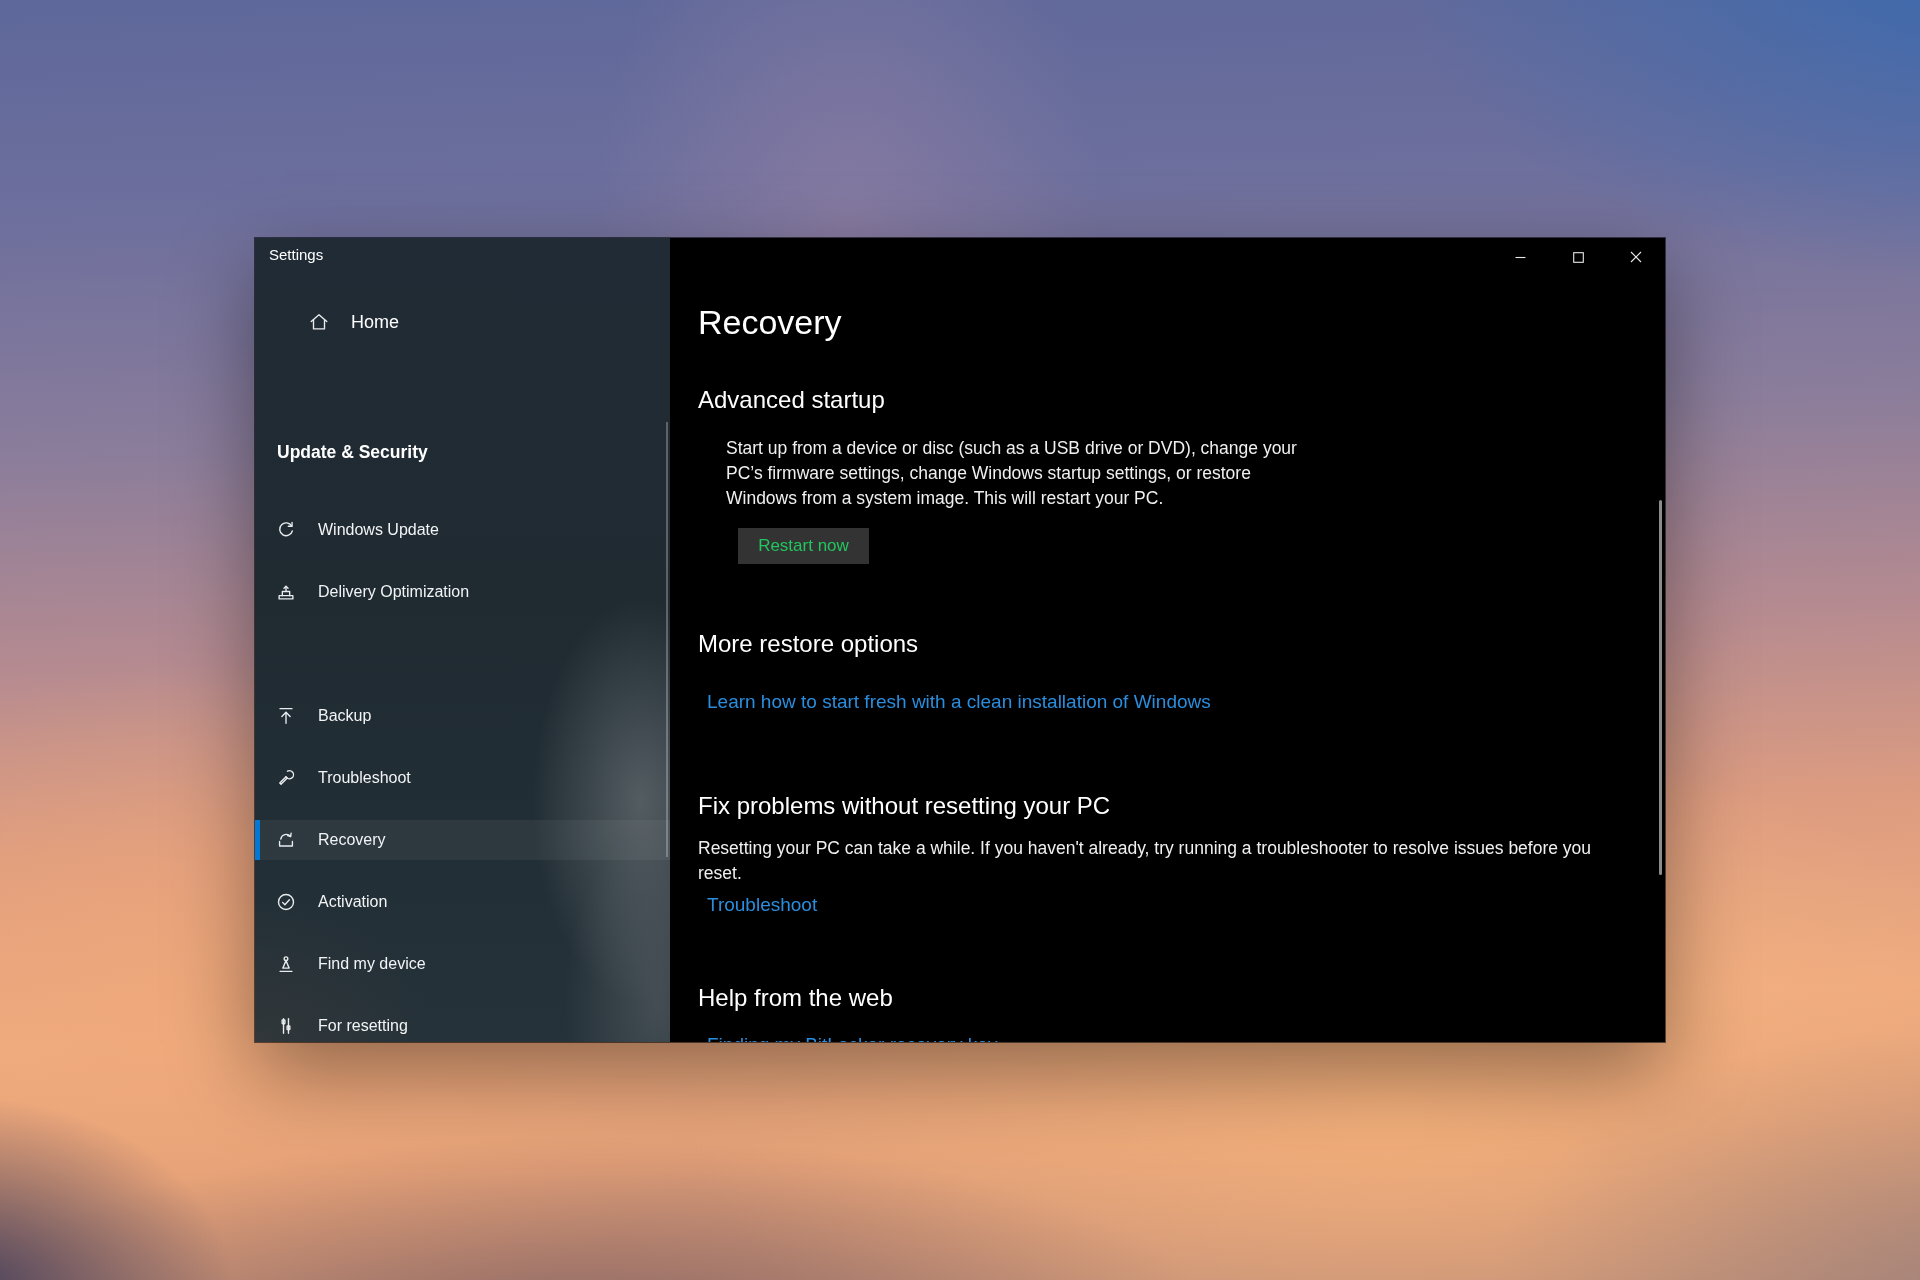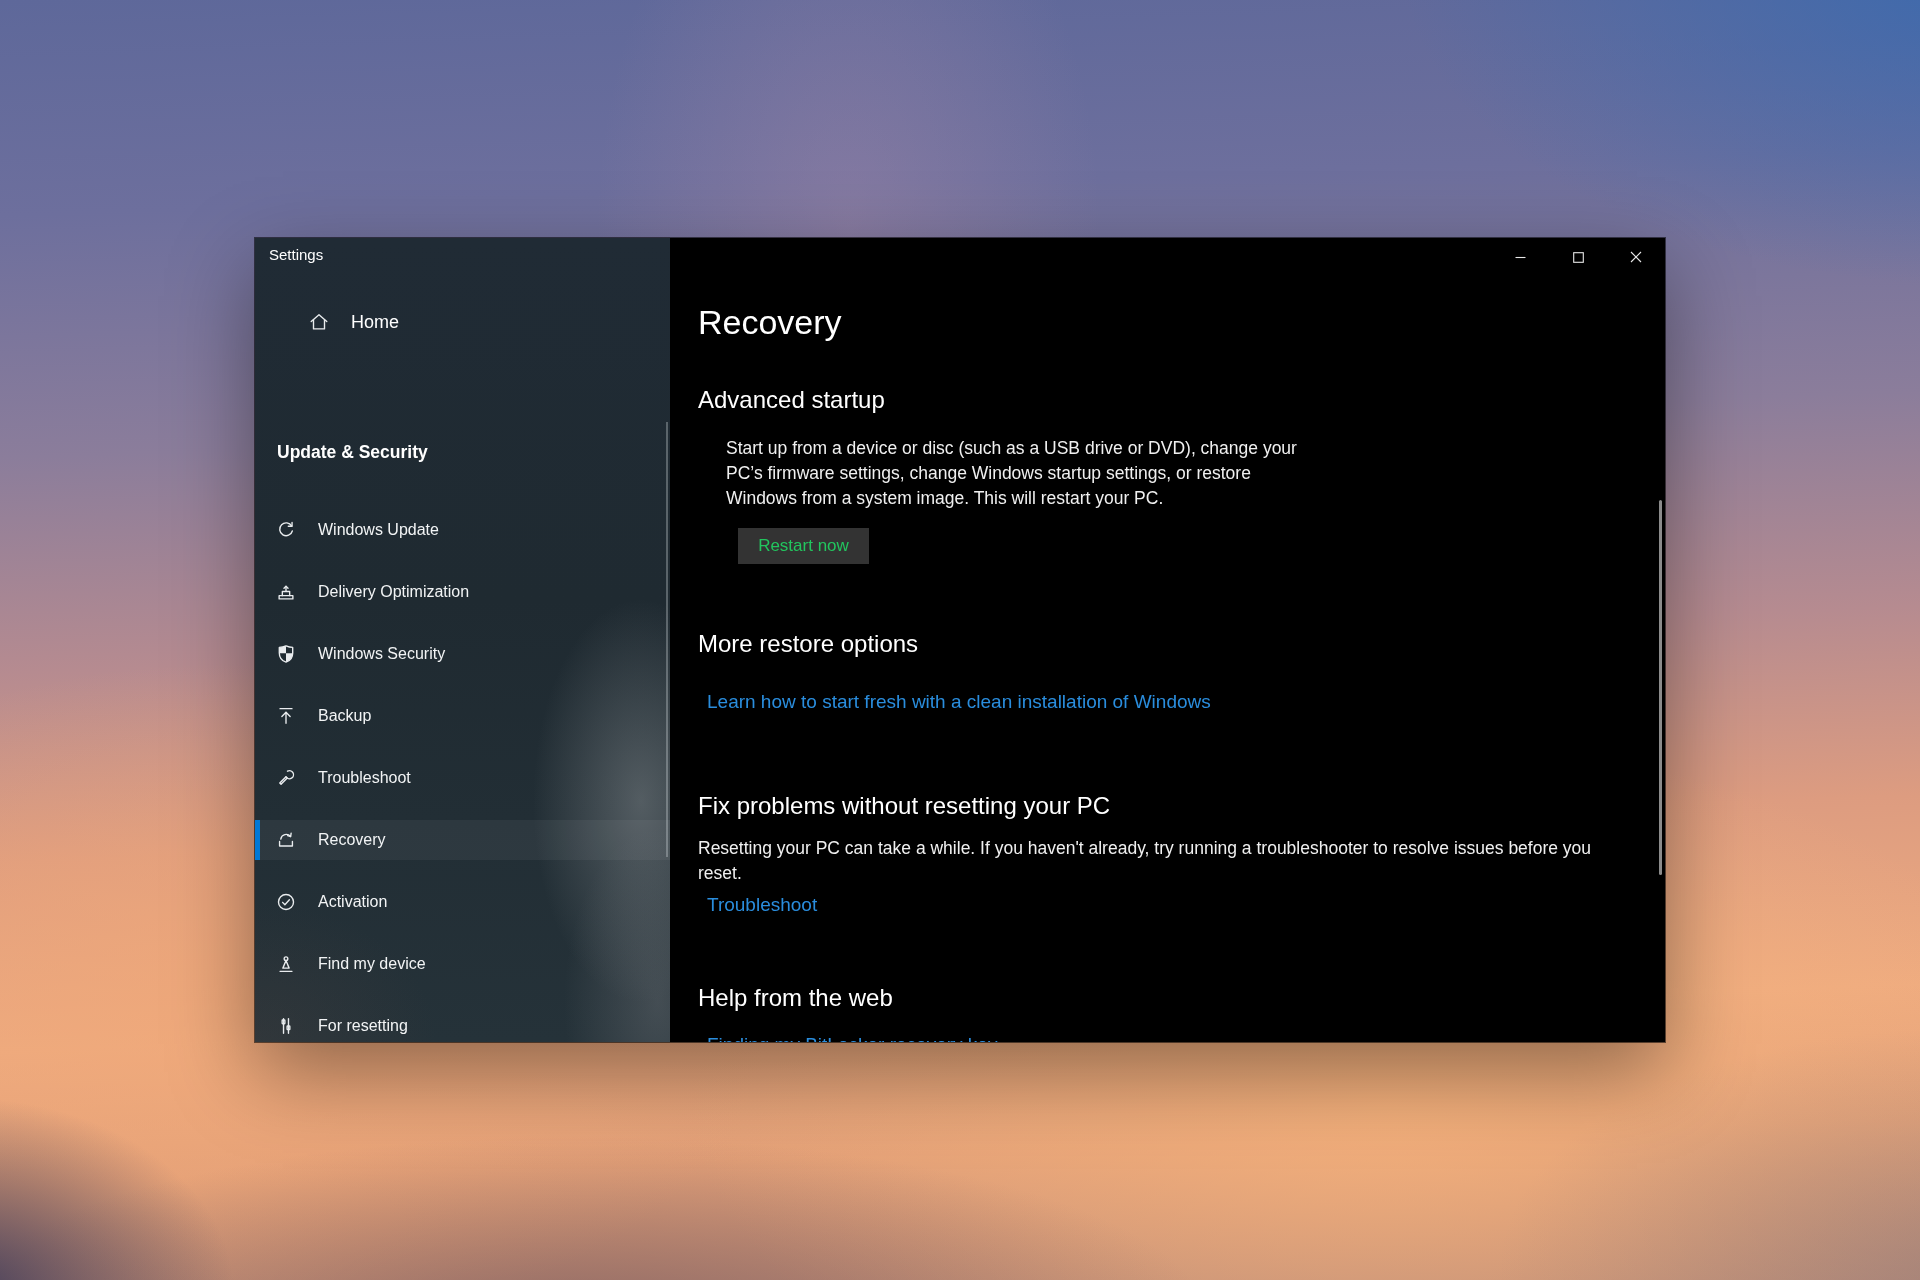--- a/index.html
+++ b/index.html
@@ -120,30 +120,20 @@
           <svg width="22" height="22" viewBox="0 0 24 24" fill="none" stroke="#e9ecee" stroke-width="1.5" stroke-linecap="round" stroke-linejoin="round">
             <path d="M4.5 19.5h15v-3.5h-15z"></path>
               <path d="M8 16v-4.5h8V16"></path>
               <path d="M12 11.2V5.8"></path>
               <path d="M9.8 8L12 5.8 14.2 8"></path>
           </svg>
         </span>
         <span class="label">Delivery Optimization</span>
       </div>
 
-      <div class="nav-item" style="top:396px">
-        <span class="icon">
-          <svg width="22" height="22" viewBox="0 0 24 24" fill="none" stroke="#e9ecee" stroke-width="1.5" stroke-linejoin="round">
-            <path d="M12 3.2c-2.6 1.1-5 1.6-7.3 1.6v6c0 4.8 3 8.6 7.3 10 4.3-1.4 7.3-5.2 7.3-10v-6c-2.3 0-4.7-.5-7.3-1.6z"></path>
-            <path d="M12 3.2c-2.6 1.1-5 1.6-7.3 1.6v6.4H12z" fill="#e9ecee" stroke="none"></path>
-            <path d="M12 11.2h7.3c-.2 4.6-3.1 8.2-7.3 9.6z" fill="#e9ecee" stroke="none"></path>
-          </svg>
-        </span>
-        <span class="label">Windows Security</span>
-      </div>
 
       <div class="nav-item" style="top:458px">
         <span class="icon">
           <svg width="22" height="22" viewBox="0 0 24 24" fill="none" stroke="#e9ecee" stroke-width="1.5" stroke-linecap="round" stroke-linejoin="round">
             <path d="M5.5 4h13"></path>
               <path d="M12 20V8"></path>
               <path d="M7.5 12.5L12 8l4.5 4.5"></path>
           </svg>
         </span>
         <span class="label">Backup</span>

